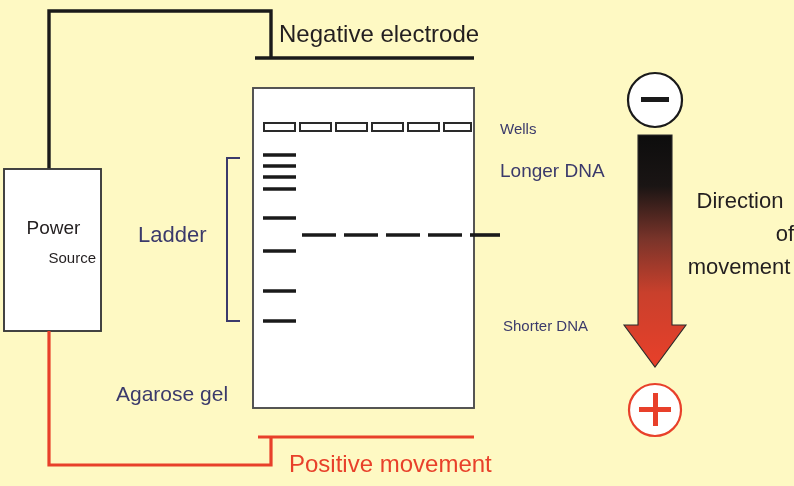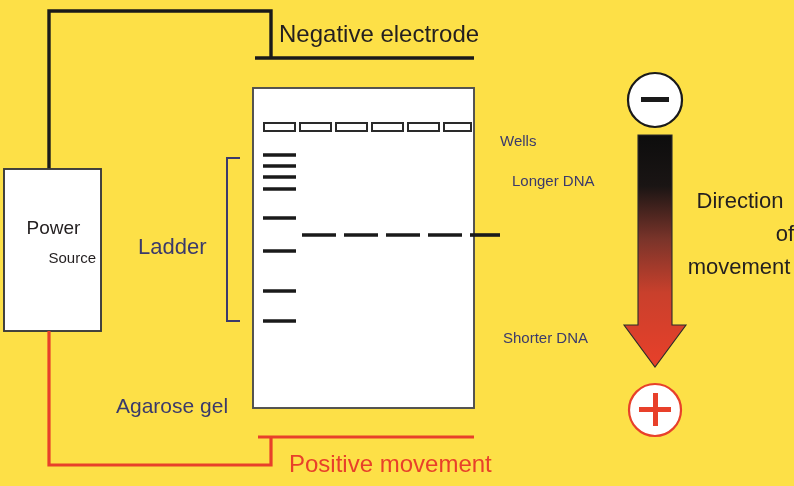--- a/index.html
+++ b/index.html
@@ -4,37 +4,37 @@
 <style>
   html, body {
     margin: 0;
     padding: 0;
     background: #ffffff;
   }
   #canvas {
     position: relative;
     width: 794px;
     height: 486px;
-    background: #fde047;
+    background: #fef9c3;
     font-family: "Liberation Sans", sans-serif;
     overflow: hidden;
   }
   #figure-svg {
     position: absolute;
     left: 0;
     top: 0;
     width: 794px;
     height: 486px;
   }
   .lbl {
     position: absolute;
     white-space: pre;
     line-height: 1.18;
   }
-  .lbl-accent { color: #3b3a6b; margin-top: 12px; }
+  .lbl-accent { color: #3b3a6b; }
   .lbl-black  { color: #231f20; }
   .lbl-red    { color: #e8402a; }
 </style>
 </head>
 <body>
 
 <div id="canvas">
 
   <svg id="figure-svg" viewBox="0 0 794 486">
     <defs>
@@ -116,21 +116,21 @@
   <div class="lbl lbl-black" style="left:11px; top:217px; font-size:19px; width:85px; text-align:center;">Power</div>
 
   <div class="lbl lbl-black" style="left:11px; top:249px; font-size:15px; width:85px; text-align:right;">Source</div>
 
   <div class="lbl lbl-accent" style="left:138px; top:222px; font-size:22px;">Ladder</div>
 
   <div class="lbl lbl-accent" style="left:116px; top:382px; font-size:21px;">Agarose gel</div>
 
   <div class="lbl lbl-accent" style="left:500px; top:120px; font-size:15px;">Wells</div>
 
-  <div class="lbl lbl-accent" style="left:512px; top:160px; font-size:15px;">Longer DNA</div>
+  <div class="lbl lbl-accent" style="left:500px; top:160px; font-size:19px;">Longer DNA</div>
 
   <div class="lbl lbl-accent" style="left:503px; top:317px; font-size:15px;">Shorter DNA</div>
 
   <div class="lbl lbl-black" style="left:686px; top:188px; font-size:22px; width:108px; text-align:center;">Direction</div>
 
   <div class="lbl lbl-black" style="left:686px; top:221px; font-size:22px; width:108px; text-align:right;">of</div>
 
   <div class="lbl lbl-black" style="left:684px; top:254px; font-size:22px; width:110px; text-align:center;">movement</div>
 
 </div>

